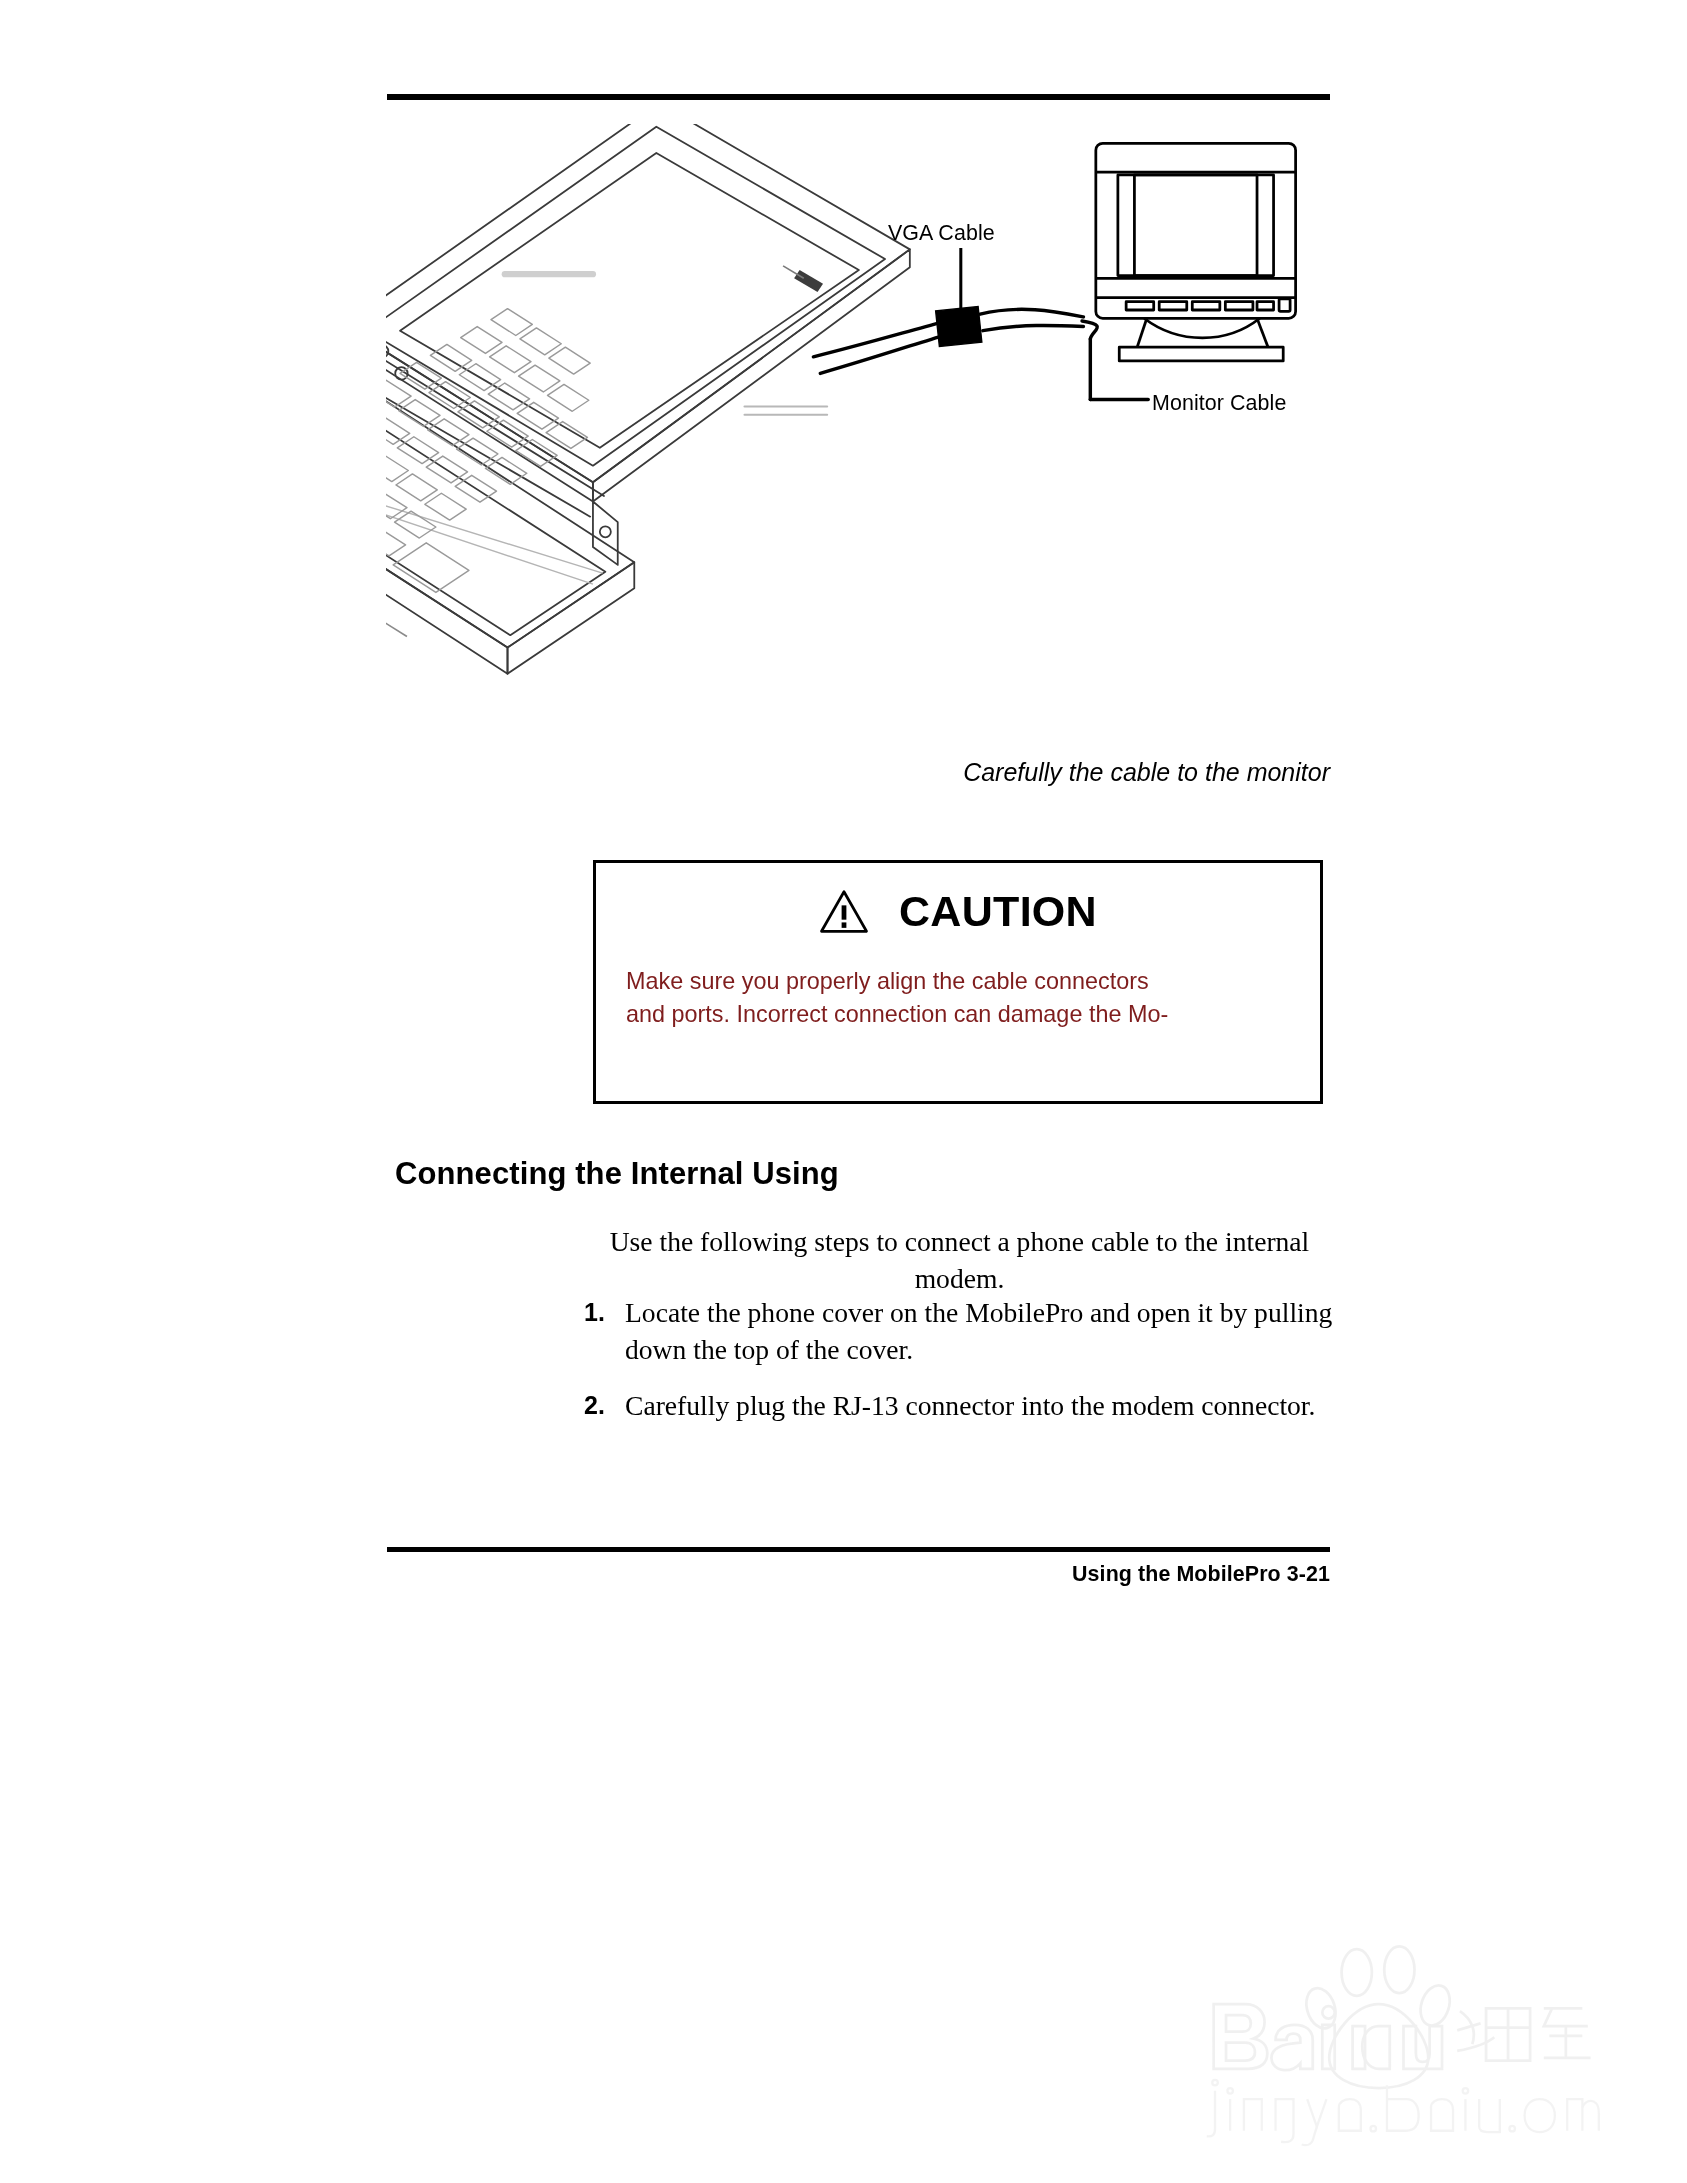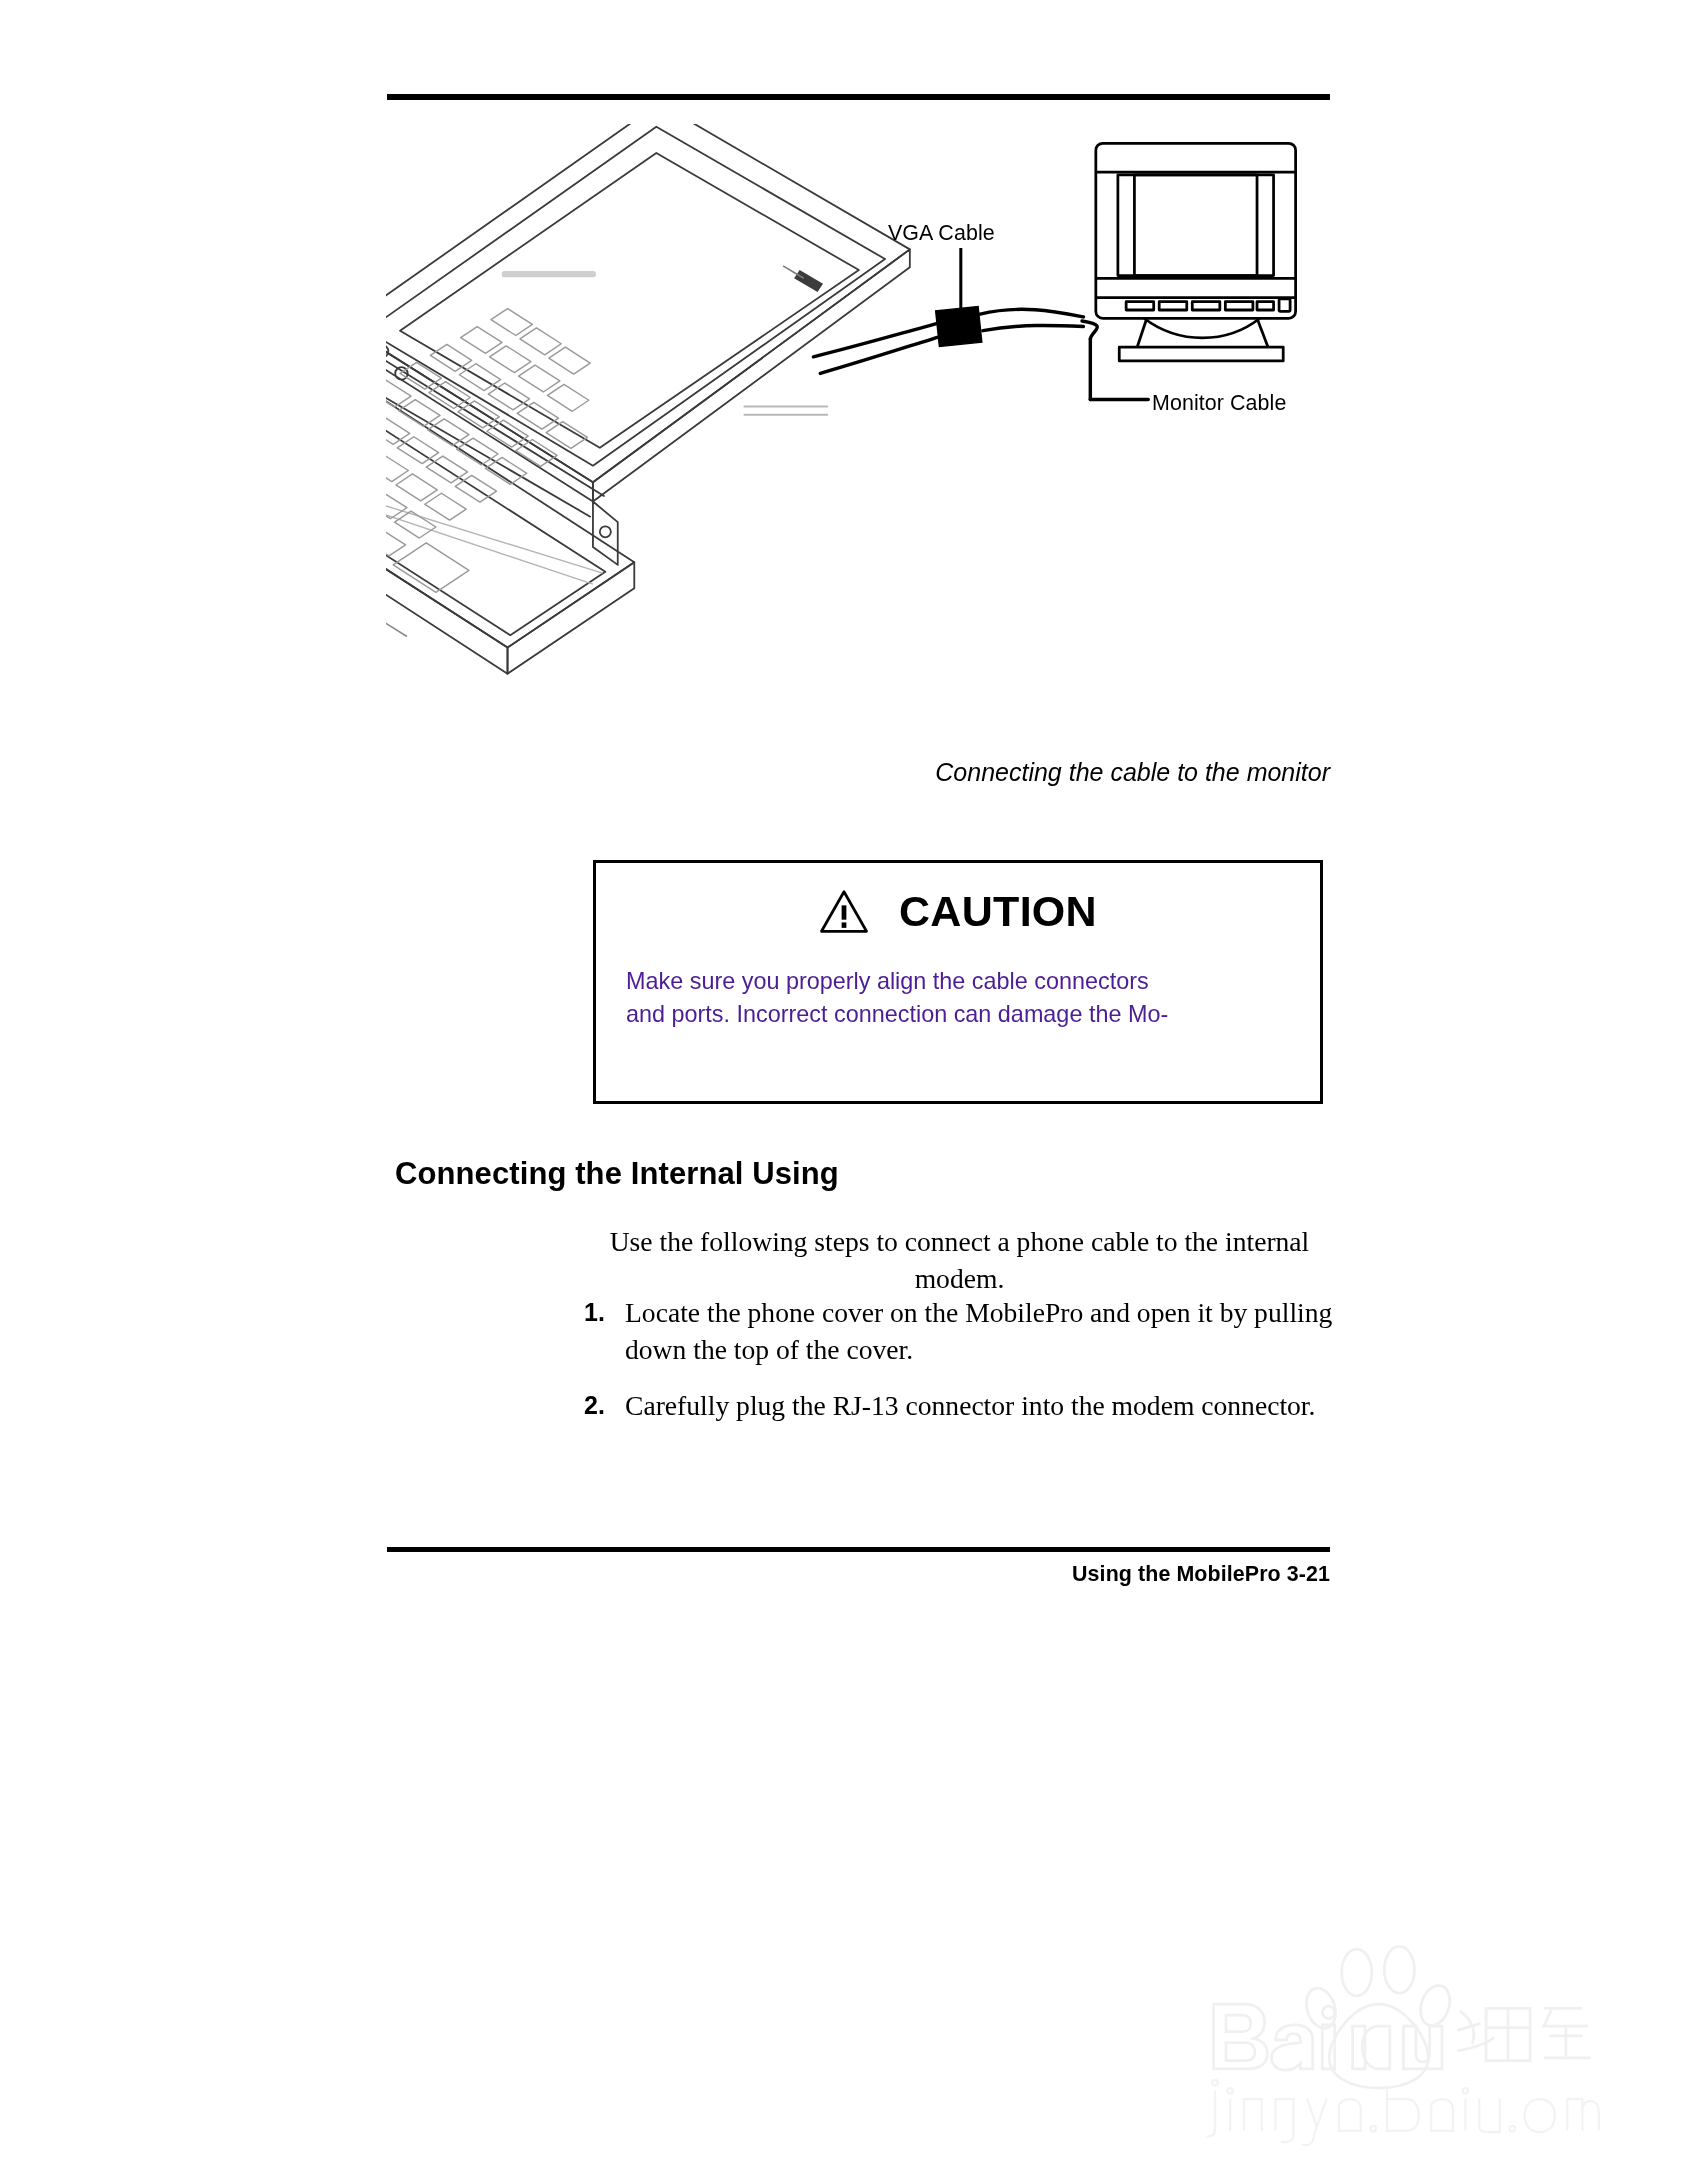--- a/index.html
+++ b/index.html
@@ -106,21 +106,21 @@
     color: #000000;
   }
   .caution-body {
     position: absolute;
     left: 30px;
     top: 102px;
     width: 655px;
     font-family: "Liberation Sans", sans-serif;
     font-size: 23.4px;
     line-height: 33px;
-    color: #4c1d95;
+    color: #7f1d1d;
   }
   .caution-body p { margin: 0; }
 
   
   .section-heading {
     position: absolute;
     left: 395px;
     top: 1156px;
     font-family: "Liberation Sans", sans-serif;
     font-weight: bold;
@@ -366,21 +366,21 @@
         <path d="M 1104 282 L 1090 324"></path>
         <path d="M 1264 282 L 1280 324"></path>
         <rect x="1064" y="324" width="238" height="20"></rect>
       </g>
     </svg>
   </div>
 
   <div class="fig-label lbl-vga">VGA Cable</div>
   <div class="fig-label lbl-mon">Monitor Cable</div>
 
-  <div class="fig-caption">Connecting the cable to the monitor</div>
+  <div class="fig-caption">Carefully the cable to the monitor</div>
 
   <div class="caution-box">
     <div class="caution-head">
       <svg class="caution-tri" viewBox="0 0 72 66">
         <path d="M 36 4 L 69 62 L 3 62 Z" fill="none" stroke="#000000" stroke-width="4" stroke-linejoin="round"></path>
         <rect x="32.5" y="24" width="7" height="21" fill="#000000"></rect>
         <rect x="32.5" y="49" width="7" height="8" fill="#000000"></rect>
       </svg>
       <span class="caution-word">CAUTION</span>
     </div>

